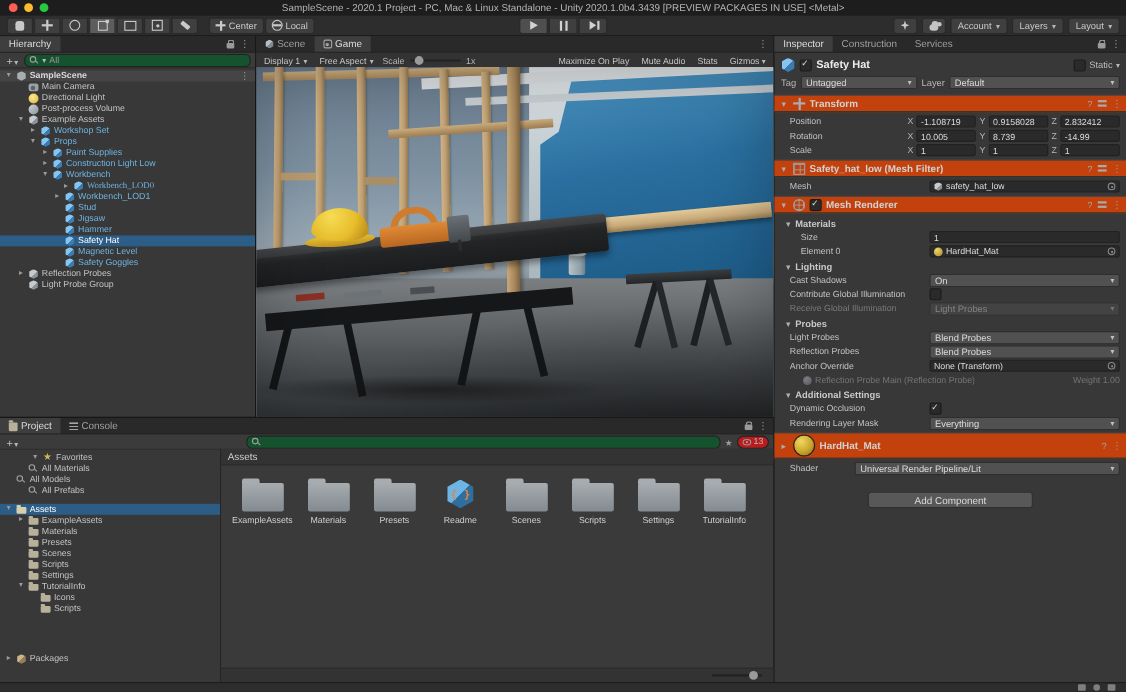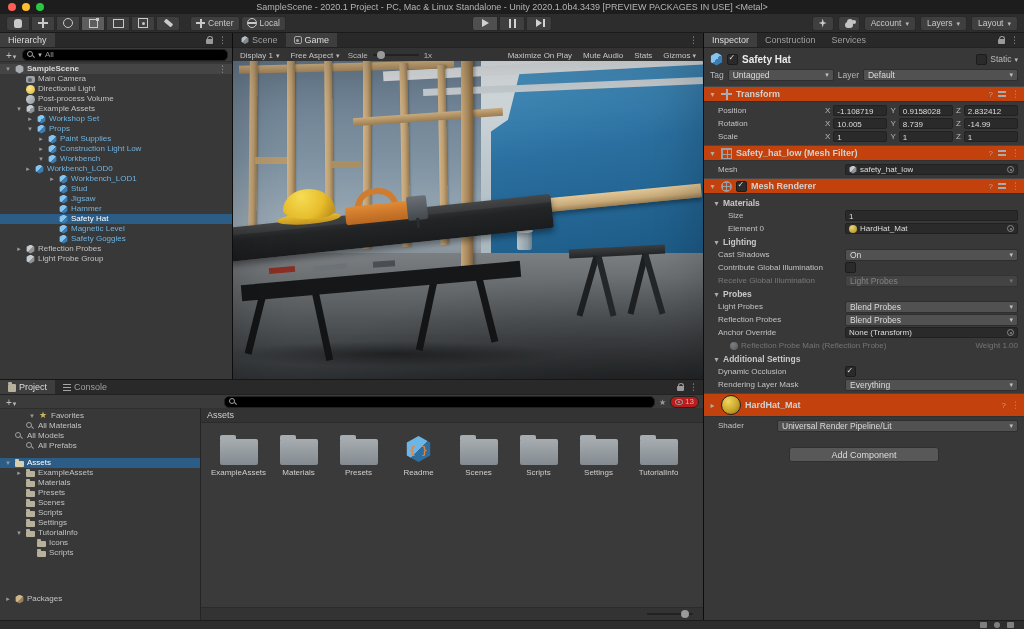--- a/index.html
+++ b/index.html
@@ -61,21 +61,21 @@
   .tab{display:flex;align-items:center;gap:3px;padding:0 8px;font-size:9px;color:#9f9f9f;white-space:nowrap;}
   .tab.active{background:#3e3e3e;color:#dcdcdc;}
   .tabicons{margin-left:auto;display:flex;align-items:center;gap:5px;padding-right:5px;color:#9a9a9a;}
   .i-lock{position:relative;width:7px;height:8px;display:inline-block;}
   .i-lock::before{content:"";position:absolute;left:1px;top:0;width:4px;height:4px;border:1px solid #9a9a9a;border-bottom:none;border-radius:3px 3px 0 0;}
   .i-lock::after{content:"";position:absolute;left:0;top:3px;width:7px;height:5px;background:#9a9a9a;border-radius:1px;}
   .i-kebab::before{content:"⋮";font-size:9px;color:#9a9a9a;}
   .searchrow{height:13px;background:#3b3b3b;border-bottom:1px solid #2e2e2e;display:flex;align-items:center;padding:0 4px;gap:4px;}
   .addbtn{display:flex;align-items:center;gap:1px;background:none;border:none;padding:0 2px;}
   .plus::before{content:"+";color:#c0c0c0;font-size:10px;line-height:10px;}
-  .searchfield{flex:1;height:10px;background:#000000;border:1px solid #222;border-radius:5px;display:flex;align-items:center;gap:3px;padding:0 4px;color:#9a9a9a;font-size:8px;}
+  .searchfield{flex:1;height:10px;background:#14532d;border:1px solid #222;border-radius:5px;display:flex;align-items:center;gap:3px;padding:0 4px;color:#9a9a9a;font-size:8px;}
   .i-search{position:relative;width:8px;height:8px;display:inline-block;flex:none;}
   .i-search::before{content:"";position:absolute;left:0;top:0;width:4px;height:4px;border:1px solid #a0a0a0;border-radius:50%;}
   .i-search::after{content:"";position:absolute;left:5px;top:5.5px;width:3px;height:1px;background:#a0a0a0;transform:rotate(45deg);}
   
   .tree{padding-top:2px;overflow:hidden;}
   .trow{height:10px;display:flex;align-items:center;gap:3px;padding-left:4px;white-space:nowrap;cursor:default;}
   .arrow{width:8px;flex:none;text-align:center;font-size:7px;color:#999;line-height:10px;}
   .ticon{width:9px;height:9px;flex:none;position:relative;display:inline-block;}
   .tlabel{font-size:8px;color:#c2c2c2;line-height:10px;}
   .prefab .tlabel{color:#6fb3e0;}
@@ -420,21 +420,21 @@
         <span class="ticon i-cube-blue"></span>
         <span class="tlabel">Construction Light Low</span>
       </div>
 
       <div class="trow prefab" style="padding-left: 37px;">
         <span class="arrow">▾</span>
         <span class="ticon i-cube-blue"></span>
         <span class="tlabel">Workbench</span>
       </div>
 
-      <div class="trow prefab" style="padding-left: 24px;">
+      <div class="trow prefab" style="padding-left: 56px; font-family: Liberation Serif, serif;">
         <span class="arrow">▸</span>
         <span class="ticon i-cube-blue"></span>
         <span class="tlabel">Workbench_LOD0</span>
       </div>
 
       <div class="trow prefab" style="padding-left: 48px;">
         <span class="arrow">▸</span>
         <span class="ticon i-cube-blue"></span>
         <span class="tlabel">Workbench_LOD1</span>
       </div>

